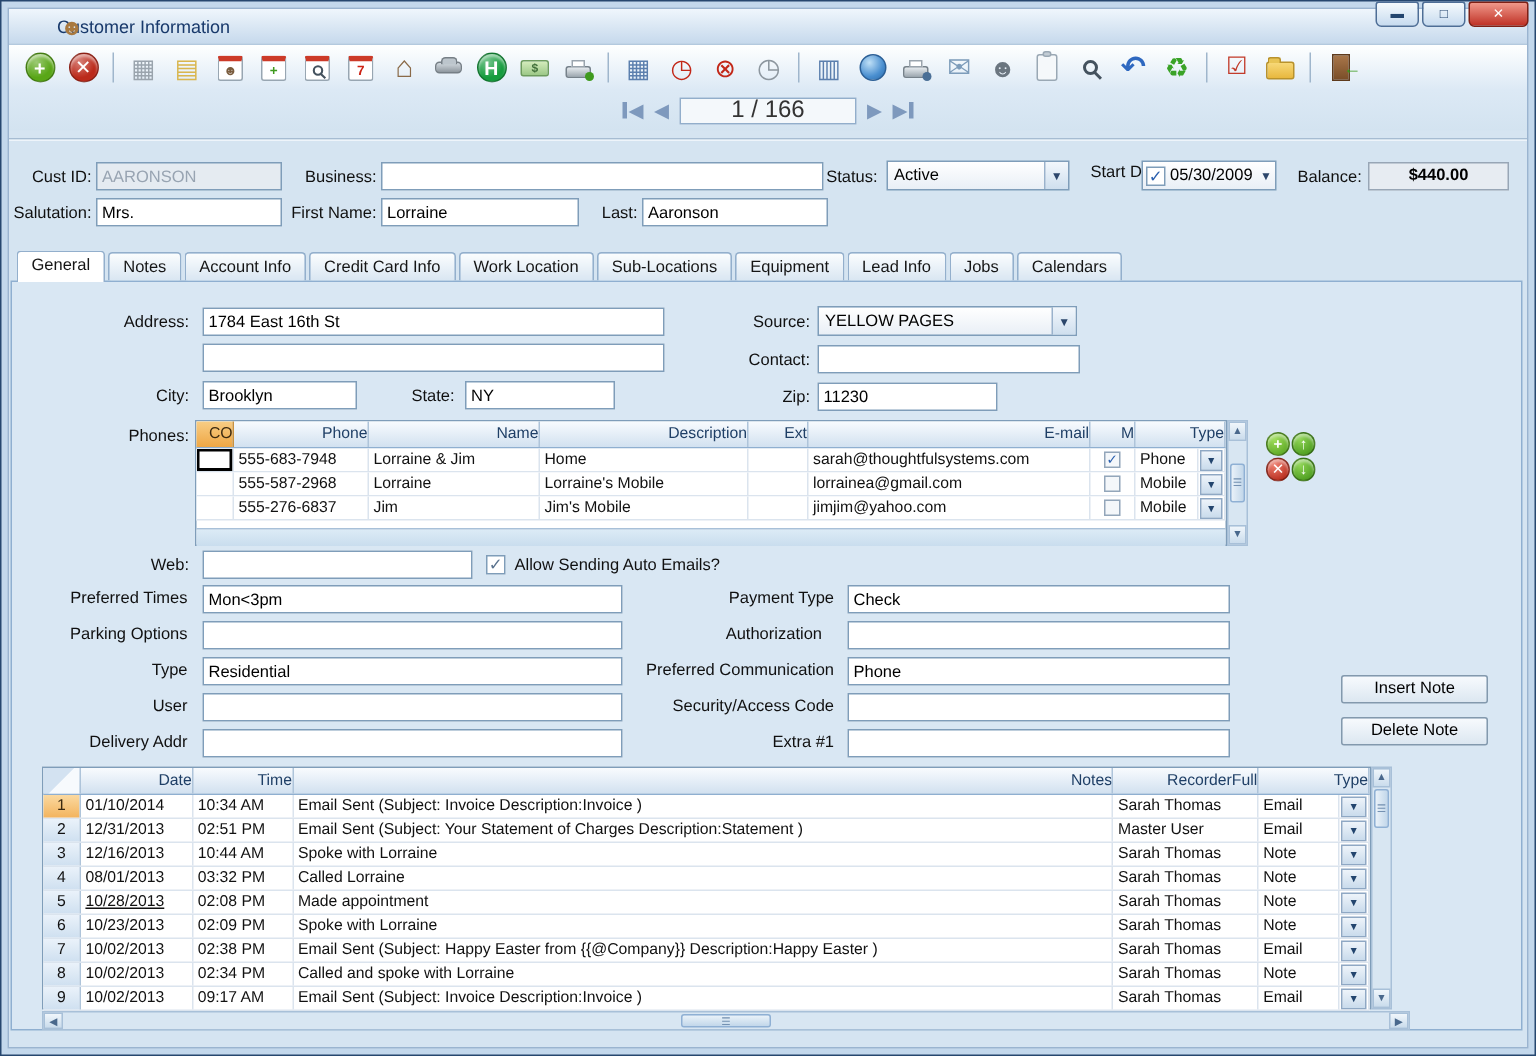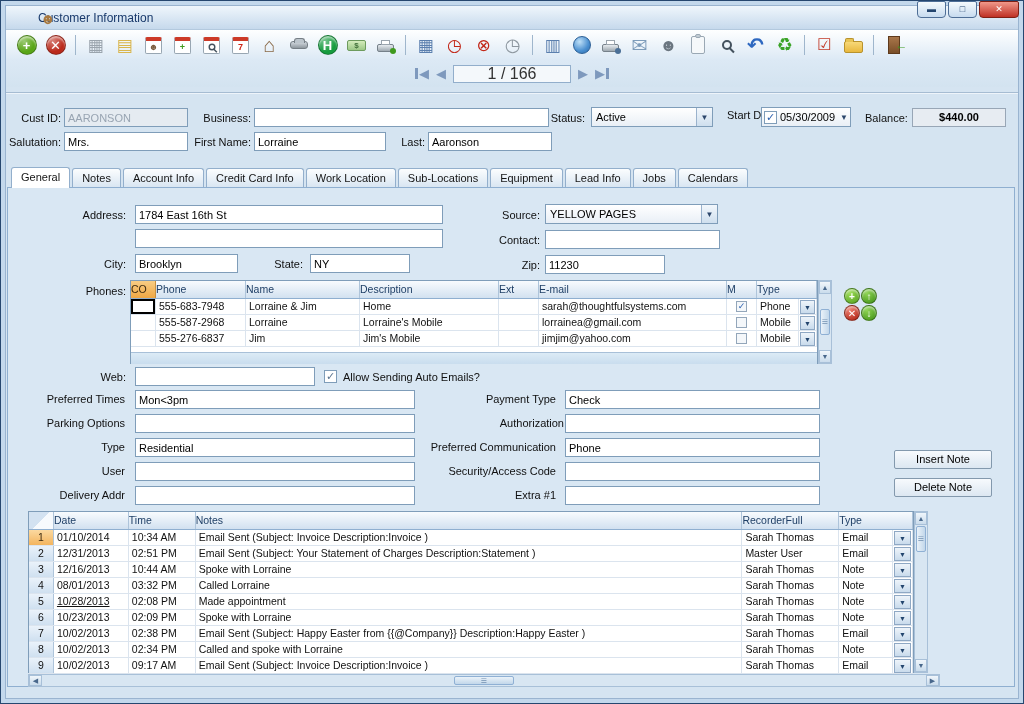--- a/index.html
+++ b/index.html
@@ -40,21 +40,21 @@
 
 .tabstrip{position:absolute;left:10px;top:165px;height:21px;display:flex;align-items:flex-end;z-index:3}
 .tab{height:19px;padding:0 9px;font-size:11px;line-height:19px;background:linear-gradient(#fbfdfe,#d9e6f2);border:1px solid #93afcc;border-bottom:none;border-radius:3px 3px 0 0;margin-right:2px;color:#151515}
 .tab.active{height:21px;background:#fff;font-size:11px;margin-bottom:-1px;z-index:4}
 
 .panel{position:absolute;left:6px;top:186px;width:1008px;height:500px;background:#d9e7f3;border:1px solid #8fafd0}
 .btn{position:absolute;height:19px;background:linear-gradient(#f7fafd,#dce7f1);border:1px solid #8399ad;border-radius:2px;font-size:11px;text-align:center;line-height:17px;color:#000}
 
 .grid{position:absolute;background:#fff;border:1px solid #7f9db9}
 .gh{display:flex;background:linear-gradient(#f8fbfe,#d2e1f0);border-bottom:1px solid #8fafd0}
-.gh .c{font-size:10.5px;color:#1f3f66;text-align:left;border-right:1px solid #aec4da;line-height:16px;height:17px;overflow:hidden;white-space:nowrap}
+.gh .c{font-size:10.5px;color:#1f3f66;text-align:right;border-right:1px solid #aec4da;line-height:16px;height:17px;overflow:hidden;white-space:nowrap}
 .gh .co{background:linear-gradient(#f8cd84,#efa744);color:#3c2a10;border-right:1px solid #c9913f}
 .gh .corner{background:linear-gradient(135deg,#d3e2f1 49%,#f7fafd 51%)}
 .gr{display:flex;height:16px;border-bottom:1px solid #dbe4ee;background:#fff}
 .gr .c{font-size:10.5px;line-height:15px;padding:0 3px;border-right:1px solid #dbe4ee;white-space:nowrap;overflow:hidden;color:#111}
 .rnum{background:linear-gradient(#eaf2fa,#cfe0f0);text-align:center;color:#1f3f66;border-right:1px solid #aec4da !important}
 .rnum.sel{background:linear-gradient(#fbd9a0,#f3b45e);color:#3c2a10}
 .focuscell{box-shadow:inset 0 0 0 2px #000}
 .ddbtn{width:100%;height:14px;margin-top:1px;background:linear-gradient(#eef4fa,#c9dbec);border:1px solid #8fa8c4;font-size:7px;color:#23456e;display:flex;align-items:center;justify-content:center}
 .mcb{width:11px;height:11px;margin:2px auto;background:#f4f7fa;border:1px solid #93a6ba;font-size:9px;line-height:9px;text-align:center;color:#2a5fae;font-weight:bold}
 
@@ -474,21 +474,21 @@
       <span class="lbl" style="left: 0px; top: 229px; width: 117px;">Parking Options</span>
       <input class="tin" value="" style="left: 127px; top: 226px; width: 280px;">
       <span class="lbl" style="left: 0px; top: 253px; width: 117px;">Type</span>
       <input class="tin" value="Residential" style="left: 127px; top: 250px; width: 280px;">
       <span class="lbl" style="left: 0px; top: 277px; width: 117px;">User</span>
       <input class="tin" value="" style="left: 127px; top: 274px; width: 280px;">
       <span class="lbl" style="left: 0px; top: 301px; width: 117px;">Delivery Addr</span>
       <input class="tin" value="" style="left: 127px; top: 298px; width: 280px;">
       <span class="lbl" style="left: 330px; top: 205px; width: 218px;">Payment Type</span>
       <input class="tin" value="Check" style="left: 557px; top: 202px; width: 255px;">
-      <span class="lbl" style="left: 338px; top: 229px; width: 218px;">Authorization</span>
+      <span class="lbl" style="left: 322px; top: 229px; width: 218px;">Authorization</span>
       <input class="tin" value="" style="left: 557px; top: 226px; width: 255px;">
       <span class="lbl" style="left: 330px; top: 253px; width: 218px;">Preferred Communication</span>
       <input class="tin" value="Phone" style="left: 557px; top: 250px; width: 255px;">
       <span class="lbl" style="left: 330px; top: 277px; width: 218px;">Security/Access Code</span>
       <input class="tin" value="" style="left: 557px; top: 274px; width: 255px;">
       <span class="lbl" style="left: 330px; top: 301px; width: 218px;">Extra #1</span>
       <input class="tin" value="" style="left: 557px; top: 298px; width: 255px;">
     </div>
 </div>
 

